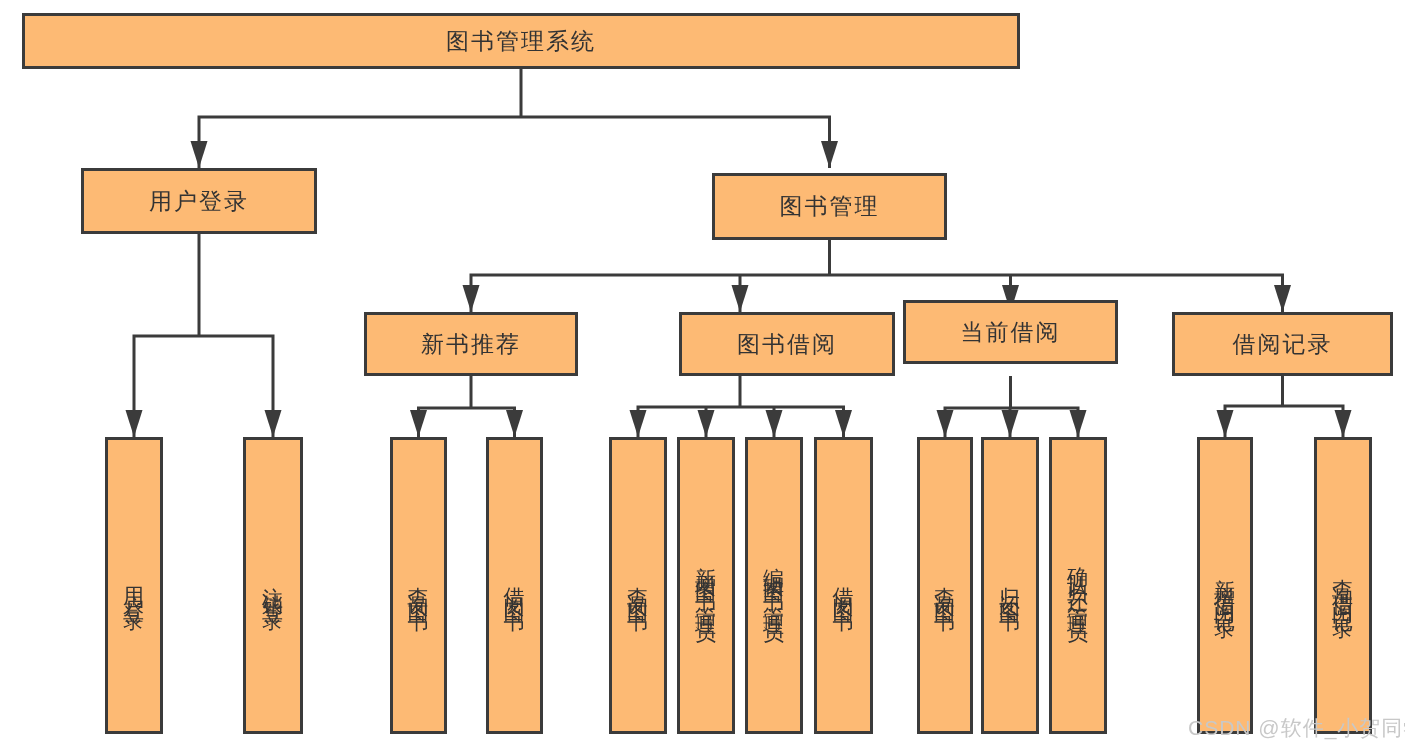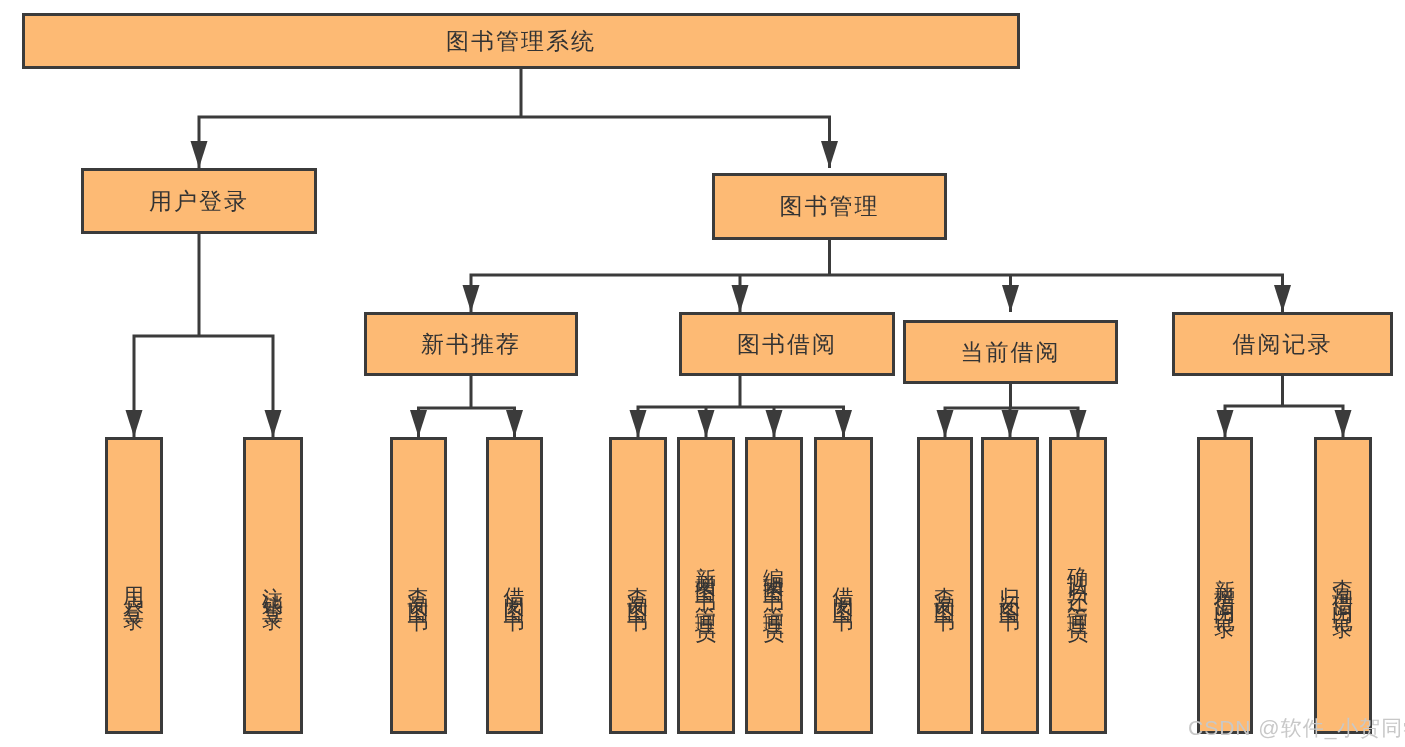--- a/index.html
+++ b/index.html
@@ -108,21 +108,21 @@
     </div>
     <div class="node" style="left: 712px; top: 173px; width: 235px; height: 67px;">
       <span class="lbl">图书管理</span>
     </div>
     <div class="node" style="left: 364px; top: 312px; width: 214px; height: 64px;">
       <span class="lbl">新书推荐</span>
     </div>
     <div class="node" style="left: 632px; top: 312px; width: 216px; height: 64px; margin-left: 47px;">
       <span class="lbl">图书借阅</span>
     </div>
-    <div class="node" style="left: 903px; top: 320px; width: 215px; height: 64px;">
+    <div class="node" style="left: 903px; top: 300px; width: 215px; height: 64px;">
       <span class="lbl">当前借阅</span>
     </div>
     <div class="node" style="left: 1172px; top: 312px; width: 221px; height: 64px;">
       <span class="lbl">借阅记录</span>
     </div>
     <div class="node vertical" style="left: 105px; top: 437px; width: 58px; height: 297px;">
       <span class="lbl">用户登录</span>
     </div>
     <div class="node vertical" style="left: 243px; top: 437px; width: 60px; height: 297px;">
       <span class="lbl">注销登录</span>

